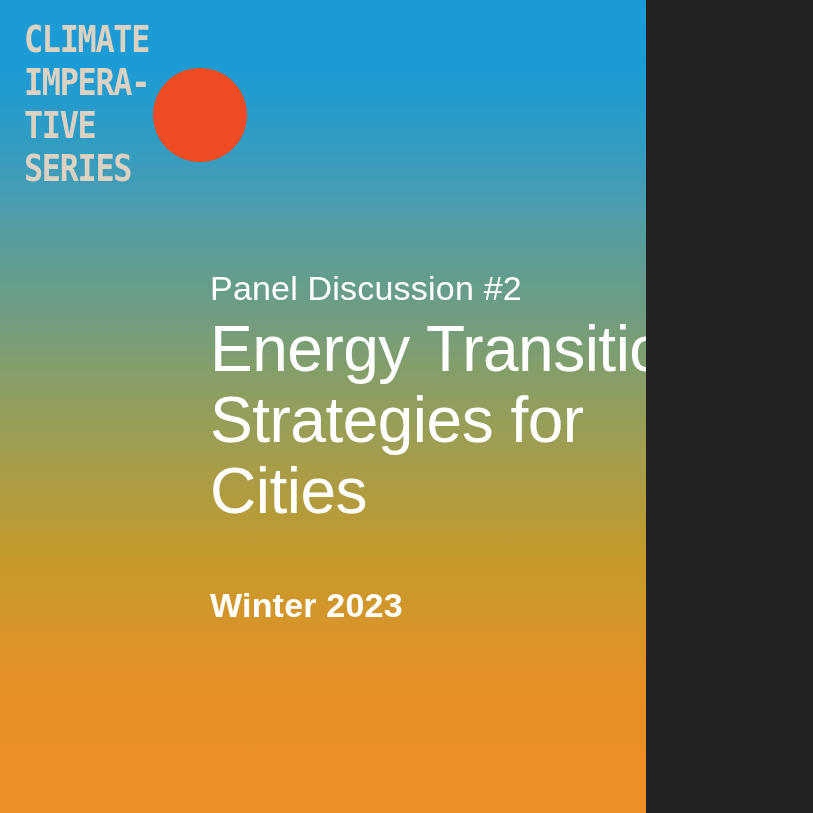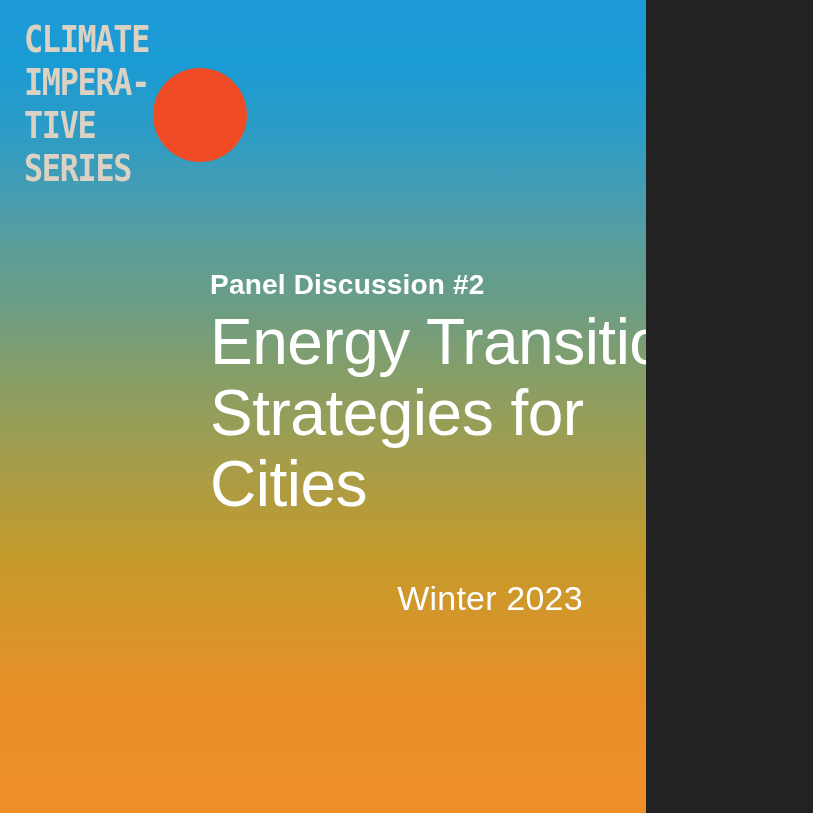--- a/index.html
+++ b/index.html
@@ -75,45 +75,44 @@
   
   #text-block {
     position: absolute;
     left: 210px;
     top: 268px;
     width: 560px;
   }
 
   #eyebrow {
     color: #ffffff;
-    font-size: 28px;
-    font-weight: 700;
+    font-size: 34px;
+    font-weight: 400;
     line-height: 1.18;
     letter-spacing: 0.2px;
     margin: 0 0 6px 0;
   }
 
   #title {
     color: #ffffff;
     font-size: 64px;
     font-weight: 400;
     line-height: 1.11;
     letter-spacing: -0.5px;
     margin: 0;
     max-width: 540px;
   }
 
   #date {
     color: #ffffff;
     font-size: 34px;
-    font-weight: 400;
+    font-weight: 700;
     line-height: 1.2;
     letter-spacing: 0.2px;
     margin: 58px 0 0 0;
-    text-align: center;
   }
 </style>
 </head>
 <body>
 
 <div id="slide">
 
   <div id="logo">
     <div id="logo-circle"></div>
     <div class="logo-line" id="logo-line-1">CLIMATE</div>

